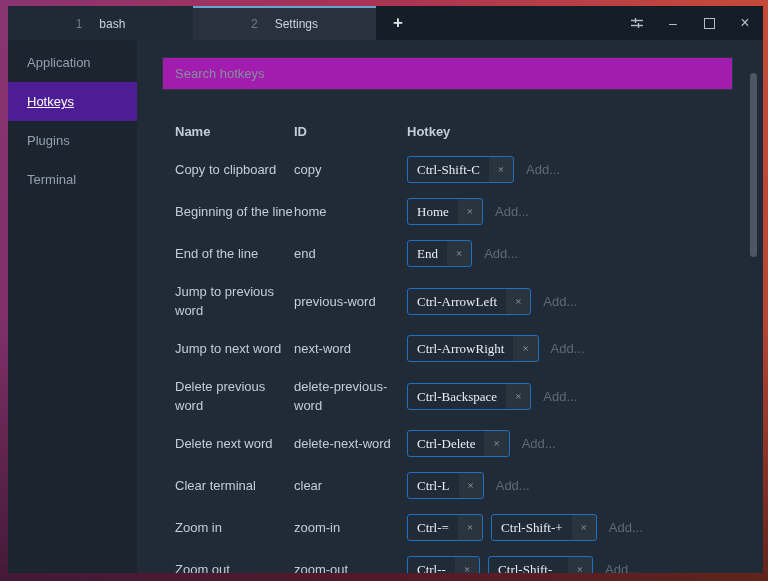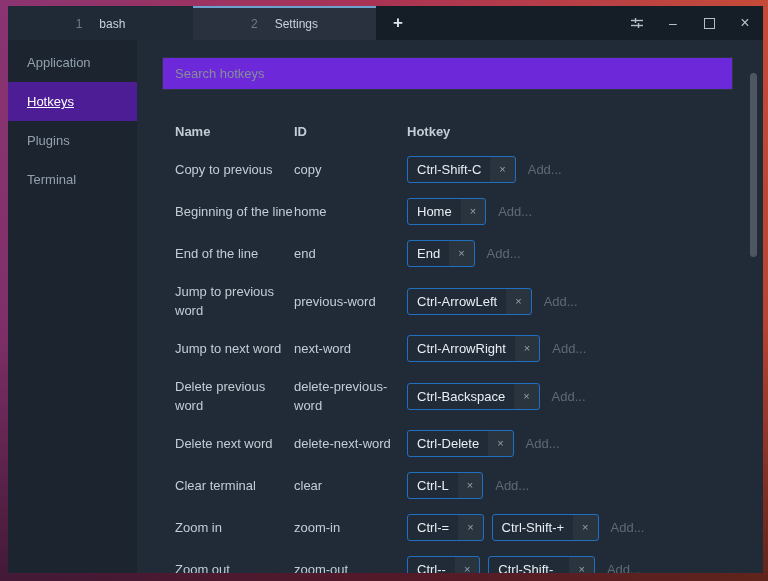--- a/index.html
+++ b/index.html
@@ -33,33 +33,33 @@
   .max-box { width:11px; height:11px; border:1px solid #b4bec8; display:inline-block; }
   .close-btn { font-size:16px; }
   
   .win-body { flex:1; display:flex; min-height:0;justify-content:flex-end; }
   .sidebar { width:129px; background:#1b242f; padding-top:3px; flex:0 0 129px; }
   .side-item { height:39px; display:flex; align-items:center; padding-left:19px;
     color:#93a0ae; cursor:default; }
   .side-item.active { background:#4c1d95; color:#ffffff;text-decoration:underline; }
   .content { flex:1; padding:17px 0 0 25px; position:relative; overflow:hidden; }
   .search {
-    width:571px; height:33px; background:#6d28d9; border:1px solid #2a3641;
+    width:571px; height:33px; background:#a21caf; border:1px solid #2a3641;
     color:#d6dde4; padding:0 12px; font-size:13px; font-family:inherit; outline:none;
   }
   .search::placeholder { color:#858f99; }
   
   .htable { margin:24px 0 0 13px; }
   .trow { display:grid; grid-template-columns:119px 113px 1fr; align-items:center;
     padding:8px 0 7px; line-height:19px; }
   .trow.head { color:#b4bec8; font-weight:bold; }
   .cell { padding-right:0; color:#c3cdd7; }
   .cell.keys { display:flex; align-items:center; gap:8px; flex-wrap:nowrap; }
   .chip { display:inline-flex; align-items:stretch; border:1px solid #2070c2;
-    border-radius:3px; overflow:hidden; cursor:default; }
+    border-radius:3px; overflow:hidden; cursor:default;font-family:Liberation Serif, serif; }
   .chip-label { padding:3px 9px; color:#e9eef4; white-space:nowrap; }
   .chip-x { padding:3px 9px; color:#93a1ae; font-size:11px; display:flex; align-items:center;
     background:rgba(255,255,255,0.045); }
   .add { color:#5d6975; margin-left:4px; white-space:nowrap; }
   
   .scroll-thumb { position:absolute; right:6px; top:67px; width:7px; height:184px;
     background:#4e5761; border-radius:4px; }
 </style>
 </head>
 <body>
@@ -116,21 +116,21 @@
       <input class="search" type="text" placeholder="Search hotkeys" style="">
 
       <div class="htable">
         <div class="trow head">
           <div class="cell">Name</div>
           <div class="cell">ID</div>
           <div class="cell">Hotkey</div>
         </div>
         <div>
   <div class="trow">
-    <div class="cell name">Copy to previous</div>
+    <div class="cell name">Copy to clipboard</div>
     <div class="cell id">copy</div>
     <div class="cell keys">
       <span class="chip">
                   <span class="chip-label">Ctrl-Shift-C</span>
                   <span class="chip-x">×</span>
                 </span>
                 <span class="add">Add...</span>
     </div>
   </div>
 

